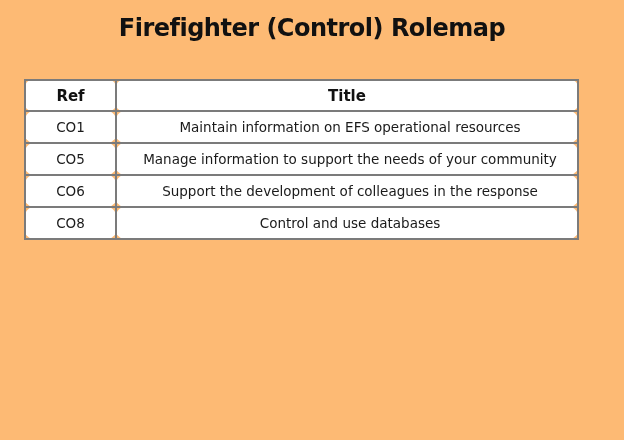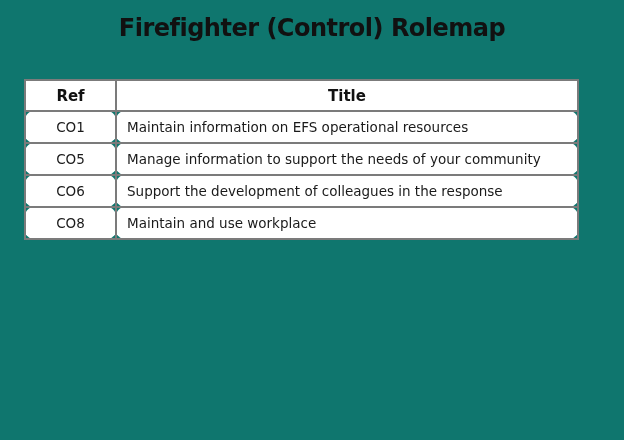--- a/index.html
+++ b/index.html
@@ -4,21 +4,21 @@
 <style>
   html, body {
     margin: 0;
     padding: 0;
     background: #ffffff;
   }
   .page {
     position: relative;
     width: 624px;
     height: 440px;
-    background: #0f766e;
+    background: #fdba74;
     overflow: hidden;
     font-family: "DejaVu Sans", "Liberation Sans", sans-serif;
     color: #1a1a1a;
   }
   .doc-title {
     position: absolute;
     top: 14px;
     left: 0;
     width: 624px;
     text-align: center;
@@ -45,33 +45,34 @@
   }
   .col-ref { width: 91px; }
   .col-title { width: 462px; }
   .rolemap-table th {
     height: 29px;
     font-size: 15px;
     font-weight: bold;
     text-align: center;
     color: #111111;
     padding: 0;
+    border-radius: 7px;
   }
   .rolemap-table td {
     height: 30px;
     font-size: 13.5px;
     font-weight: normal;
     padding: 0;
     border-radius: 9px;
   }
   .rolemap-table td.ref-cell {
     text-align: center;
   }
   .rolemap-table td.title-cell {
-    text-align: left;
+    text-align: center;
     padding-left: 10px;
     padding-right: 4px;
   }
 </style>
 </head>
 <body>
 
 <div class="page">
 
   <div class="doc-title">Firefighter (Control) Rolemap</div>
@@ -95,18 +96,18 @@
       <tr>
         <td class="ref-cell">CO5</td>
         <td class="title-cell">Manage information to support the needs of your community</td>
       </tr>
       <tr>
         <td class="ref-cell">CO6</td>
         <td class="title-cell">Support the development of colleagues in the response</td>
       </tr>
       <tr>
         <td class="ref-cell">CO8</td>
-        <td class="title-cell">Maintain and use workplace</td>
+        <td class="title-cell">Control and use databases</td>
       </tr>
     </tbody>
   </table>
 
 </div>
 
 </body></html>

